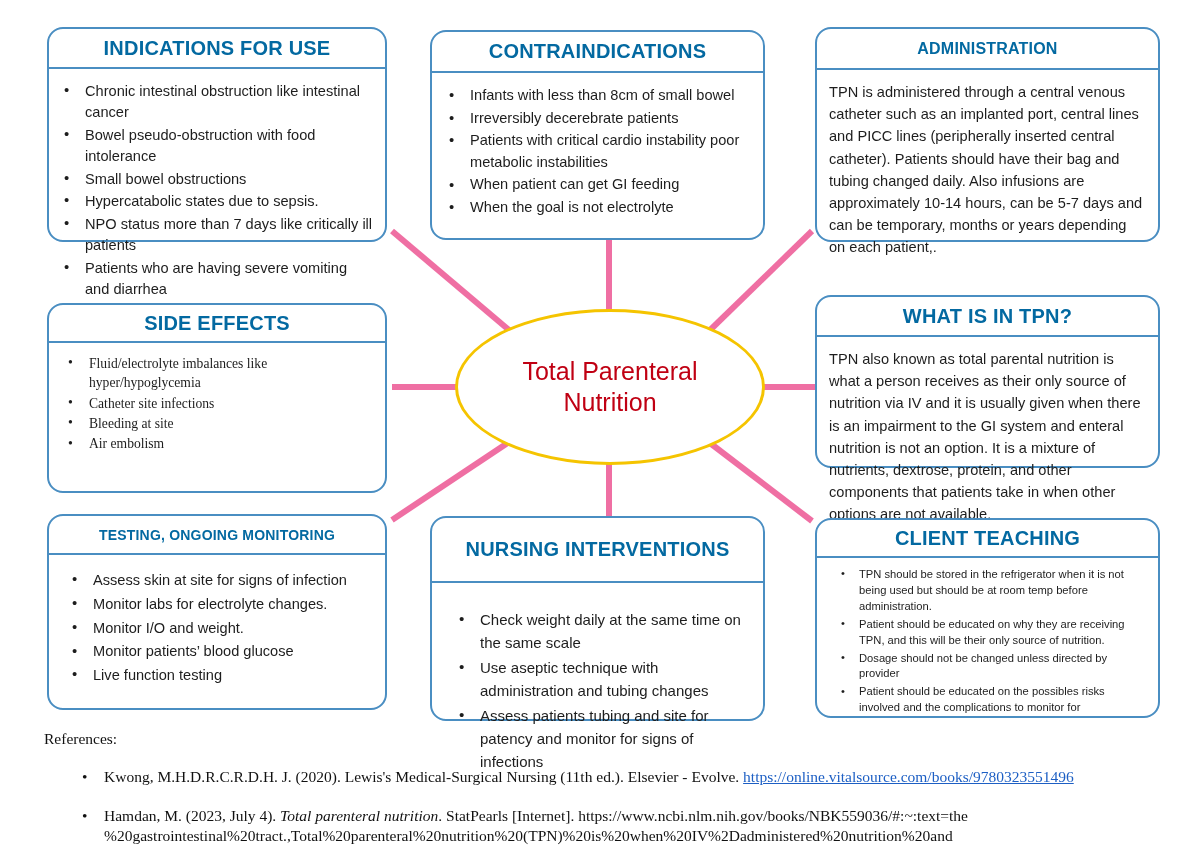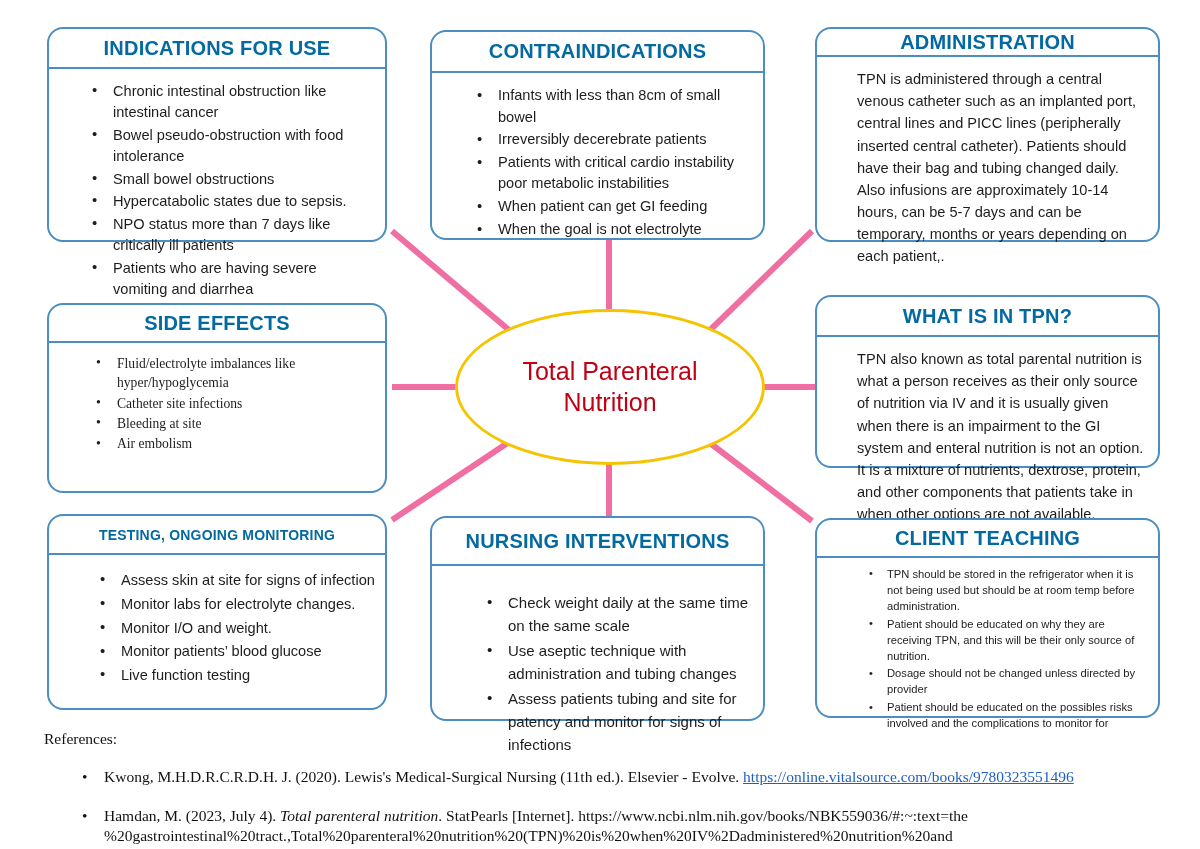--- a/index.html
+++ b/index.html
@@ -44,21 +44,20 @@
     letter-spacing: 0.2px;
     border-bottom: 2.2px solid #4a8ec2;
     box-sizing: border-box;
     display: flex;
     align-items: center;
     justify-content: center;
   }
   .card-body {
     box-sizing: border-box;
     color: #1d1d1d;
-    margin-left: 28px;
   }
   ul.bullets {
     margin: 0;
     padding: 0 0 0 30px;
     list-style: none;
   }
   ul.bullets > li {
     position: relative;
     margin: 0 0 1px 0;
   }
@@ -75,38 +74,38 @@
   
   #card-indications        { left: 47px;  top: 27px;  width: 340px; height: 215px; }
   #card-indications .card-header { height: 40px; font-size: 20px; }
   #card-indications .card-body   { padding: 12px 10px 0 6px; font-size: 14.6px; line-height: 1.47; }
 
   #card-contraindications  { left: 430px; top: 30px;  width: 335px; height: 210px; }
   #card-contraindications .card-header { height: 41px; font-size: 20px; }
   #card-contraindications .card-body   { padding: 12px 10px 0 8px; font-size: 14.6px; line-height: 1.48; }
 
   #card-administration     { left: 815px; top: 27px;  width: 345px; height: 215px; }
-  #card-administration .card-header { height: 28px; font-size: 20px; }
+  #card-administration .card-header { height: 41px; font-size: 16px; }
   #card-administration .card-body   { padding: 11px 12px 0 12px; font-size: 14.6px; line-height: 1.52; }
 
   #card-sideeffects        { left: 47px;  top: 303px; width: 340px; height: 190px; }
   #card-sideeffects .card-header { height: 38px; font-size: 20px; }
   #card-sideeffects .card-body   { padding: 11px 10px 0 10px; font-size: 13.6px; line-height: 1.42;
                                    font-family: "Liberation Serif", serif; }
 
   #card-whatisin           { left: 815px; top: 295px; width: 345px; height: 173px; }
   #card-whatisin .card-header { height: 40px; font-size: 20px; }
   #card-whatisin .card-body   { padding: 11px 12px 0 12px; font-size: 14.6px; line-height: 1.52; }
 
   #card-testing            { left: 47px;  top: 514px; width: 340px; height: 196px; }
   #card-testing .card-header { height: 39px; font-size: 14px; }
   #card-testing .card-body   { padding: 14px 8px 0 14px; font-size: 14.6px; line-height: 1.56; }
 
   #card-nursing            { left: 430px; top: 516px; width: 335px; height: 205px; }
-  #card-nursing .card-header { height: 48px; font-size: 20px; }
+  #card-nursing .card-header { height: 65px; font-size: 20px; }
   #card-nursing .card-body   { padding: 25px 10px 0 18px; font-size: 15px; line-height: 1.56; }
 
   #card-clientteaching     { left: 815px; top: 518px; width: 345px; height: 200px; }
   #card-clientteaching .card-header { height: 38px; font-size: 20px; }
   #card-clientteaching .card-body   { padding: 9px 14px 0 16px; font-size: 11.2px; line-height: 1.42; }
   #card-clientteaching ul.bullets { padding-left: 26px; }
   #card-clientteaching ul.bullets > li { margin-bottom: 2px; }
   #card-clientteaching ul.bullets > li::before { left: -18px; font-size: 1em; }
 
   

